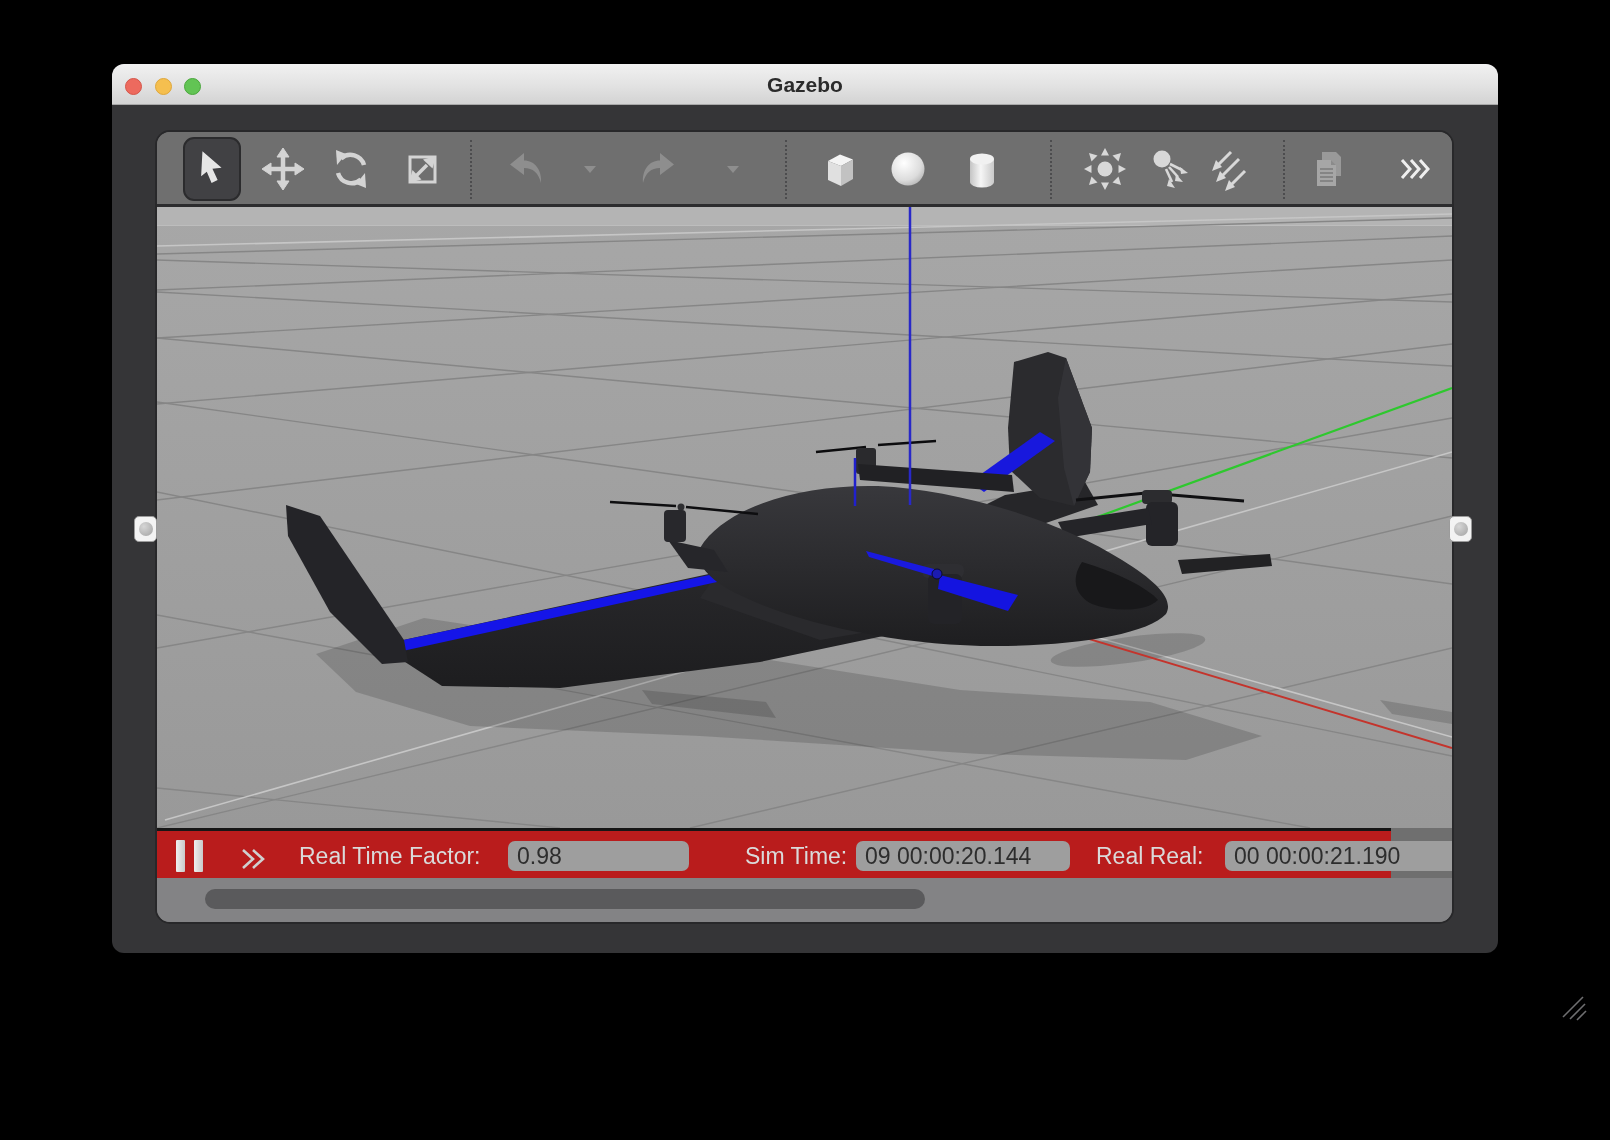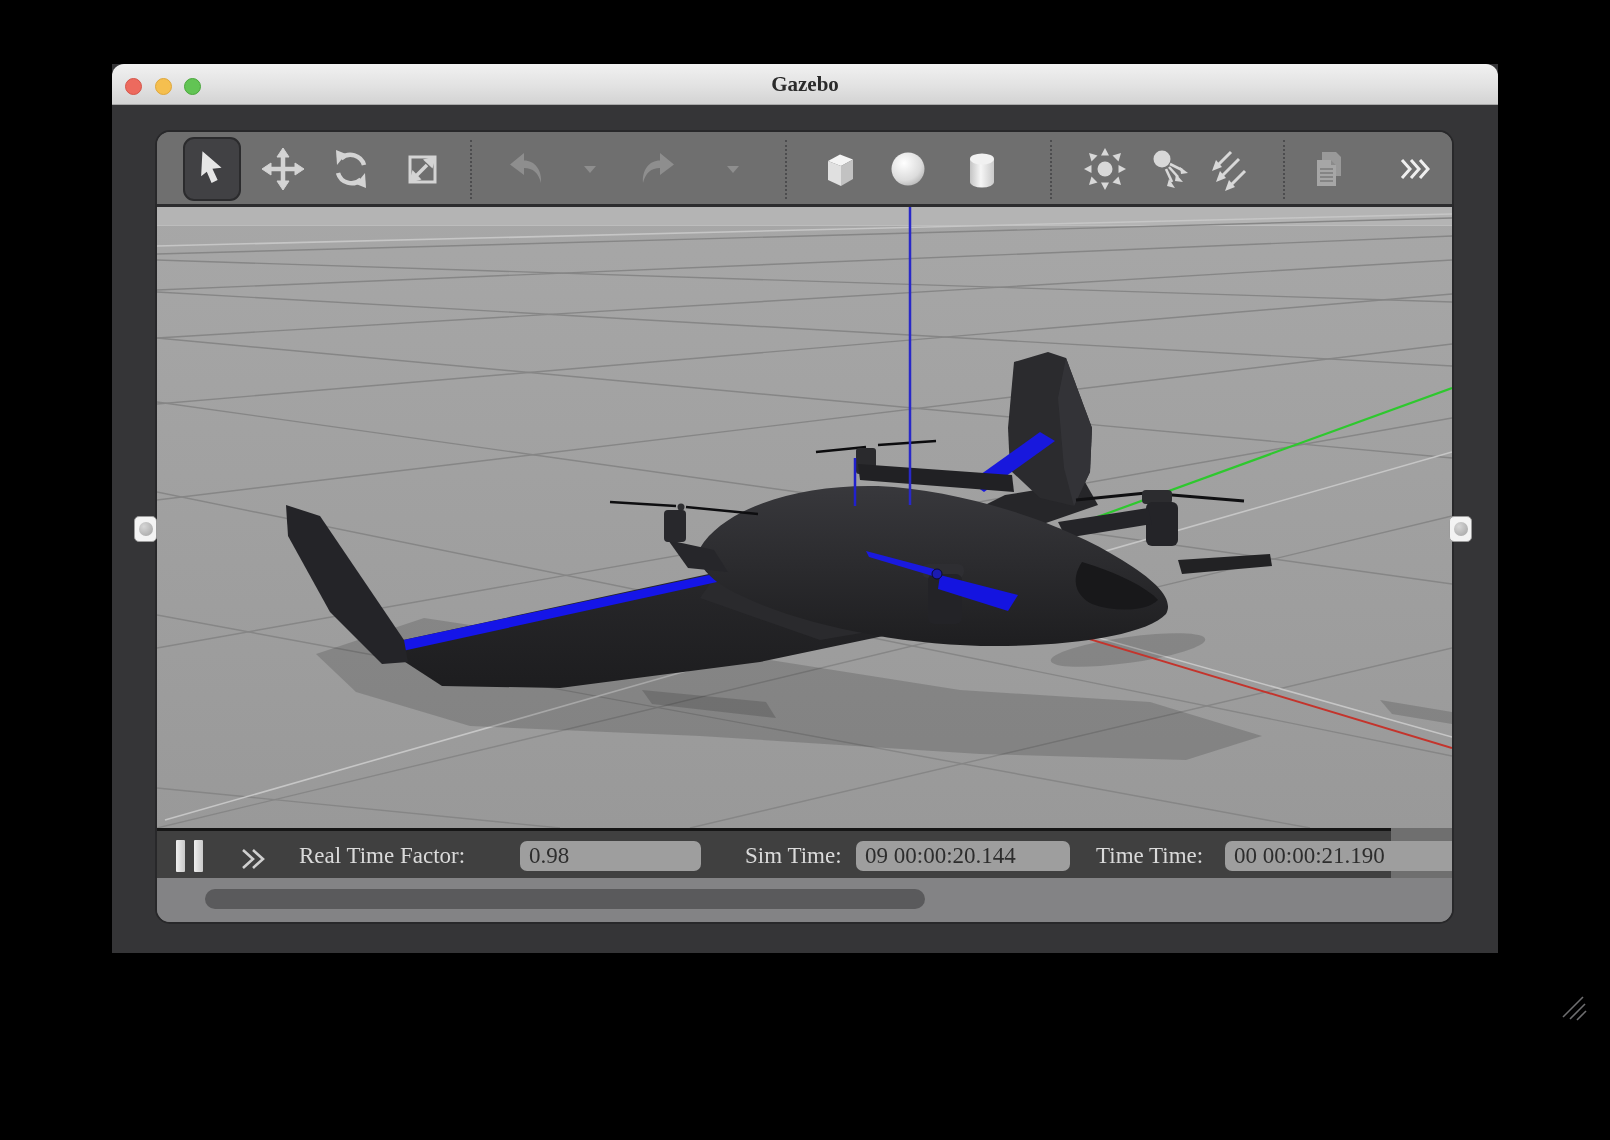--- a/index.html
+++ b/index.html
@@ -1,20 +1,20 @@
 <!DOCTYPE html>
 <html><head>
 <meta charset="utf-8">
 <style>
   html,body{margin:0;padding:0;background:#000;width:1610px;height:1140px;
     font-family:"Liberation Sans",sans-serif;-webkit-font-smoothing:antialiased;}
   *{box-sizing:border-box;}
   
   .mac-window{position:absolute;left:112px;top:64px;width:1386px;height:889px;
-    background:#353537;border-radius:0;box-shadow:0 24px 60px rgba(0,0,0,.65);font-family:Liberation Serif, serif;}
+    background:#353537;border-radius:12px;box-shadow:0 24px 60px rgba(0,0,0,.65);}
   .titlebar{position:absolute;left:0;top:0;right:0;height:41px;
     background:linear-gradient(180deg,#f1f1f1 0%,#e2e2e2 55%,#d3d3d3 100%);
     border-radius:12px 12px 0 0;border-bottom:1px solid #a8a8a8;}
   .title{position:absolute;left:0;right:0;top:0;height:41px;line-height:41px;
     text-align:center;font-size:21px;color:#2b2b2b;font-weight:bold;}
   .tl{position:absolute;top:14px;width:17px;height:17px;border-radius:50%;}
   .tl.red{left:13px;background:#ed6a5e;border:1px solid #d55549;}
   .tl.yellow{left:43px;background:#f5bf4f;border:1px solid #dfa73b;}
   .tl.green{left:72px;background:#62c454;border:1px solid #4aa73c;}
   
@@ -29,21 +29,21 @@
   .tool svg{display:block;}
   .tool-select{position:absolute;left:26px;top:5px;width:58px;height:64px;
     background:#414144;border:2px solid #2b2b2d;border-radius:11px;
     display:flex;align-items:center;justify-content:center;}
   .tsep{position:absolute;top:8px;height:59px;width:0;border-left:2px dotted #4c4c4e;}
   
   .viewport{position:absolute;left:0;top:75px;width:1295px;height:621px;overflow:hidden;}
   .viewport svg{display:block;width:1295px;height:621px;}
   
   .statusbar{position:absolute;left:0;top:696px;width:1234px;height:50px;
-    background:#404040;border-top:3px solid #161616;}
+    background:#b91c1c;border-top:3px solid #161616;}
   .sb-label{position:absolute;top:0;height:50px;line-height:50px;font-size:23px;color:#dadada;}
   .sb-field{position:absolute;top:10px;height:30px;background:#9e9e9e;border-radius:7px;
     line-height:30px;font-size:23px;color:#2d2d2d;padding-left:9px;overflow:hidden;white-space:nowrap;}
   .pause-btn{position:absolute;left:19px;top:9px;width:30px;height:32px;}
   .pause-btn i{position:absolute;top:0;width:9px;height:32px;border-radius:1px;
     background:linear-gradient(90deg,#efefef,#c9c9c9);}
   .pause-btn i:first-child{left:0;} .pause-btn i:last-child{left:18px;}
   .sb-expand{position:absolute;left:82px;top:16px;}
   
   .scrollzone{position:absolute;left:0;top:746px;width:1295px;height:44px;background:#838385;}
@@ -370,24 +370,24 @@
       </div>
       <div class="sb-expand">
         <span>
           <svg width="32" height="24" viewBox="0 0 32 24" fill="none" stroke="#cfcfcf" stroke-width="2.6">
             <polyline points="4,3 14,12 4,21"></polyline>
               <polyline points="14,3 24,12 14,21"></polyline>
           </svg>
         </span>
       </div>
       <div class="sb-label" style="left:142px">Real Time Factor:</div>
-      <div class="sb-field" style="left:363px;width:181px">0.98</div>
+      <div class="sb-field" style="left:351px;width:181px">0.98</div>
       <div class="sb-label" style="left:588px">Sim Time:</div>
       <div class="sb-field" style="left:699px;width:214px">09 00:00:20.144</div>
-      <div class="sb-label" style="left:939px">Time Time:</div>
+      <div class="sb-label" style="left:939px">Real Real:</div>
       <div class="sb-field" style="left:1068px;width:227px;border-radius:7px 0 0 7px">00 00:00:21.190</div>
     </div>
 
     <div class="scrollzone">
       <div class="scroll-thumb"></div>
     </div>
   </div>
 
   <div class="resize-grip">
     <svg width="26" height="26" viewBox="0 0 26 26" stroke="#6f6f71" stroke-width="1.6">

